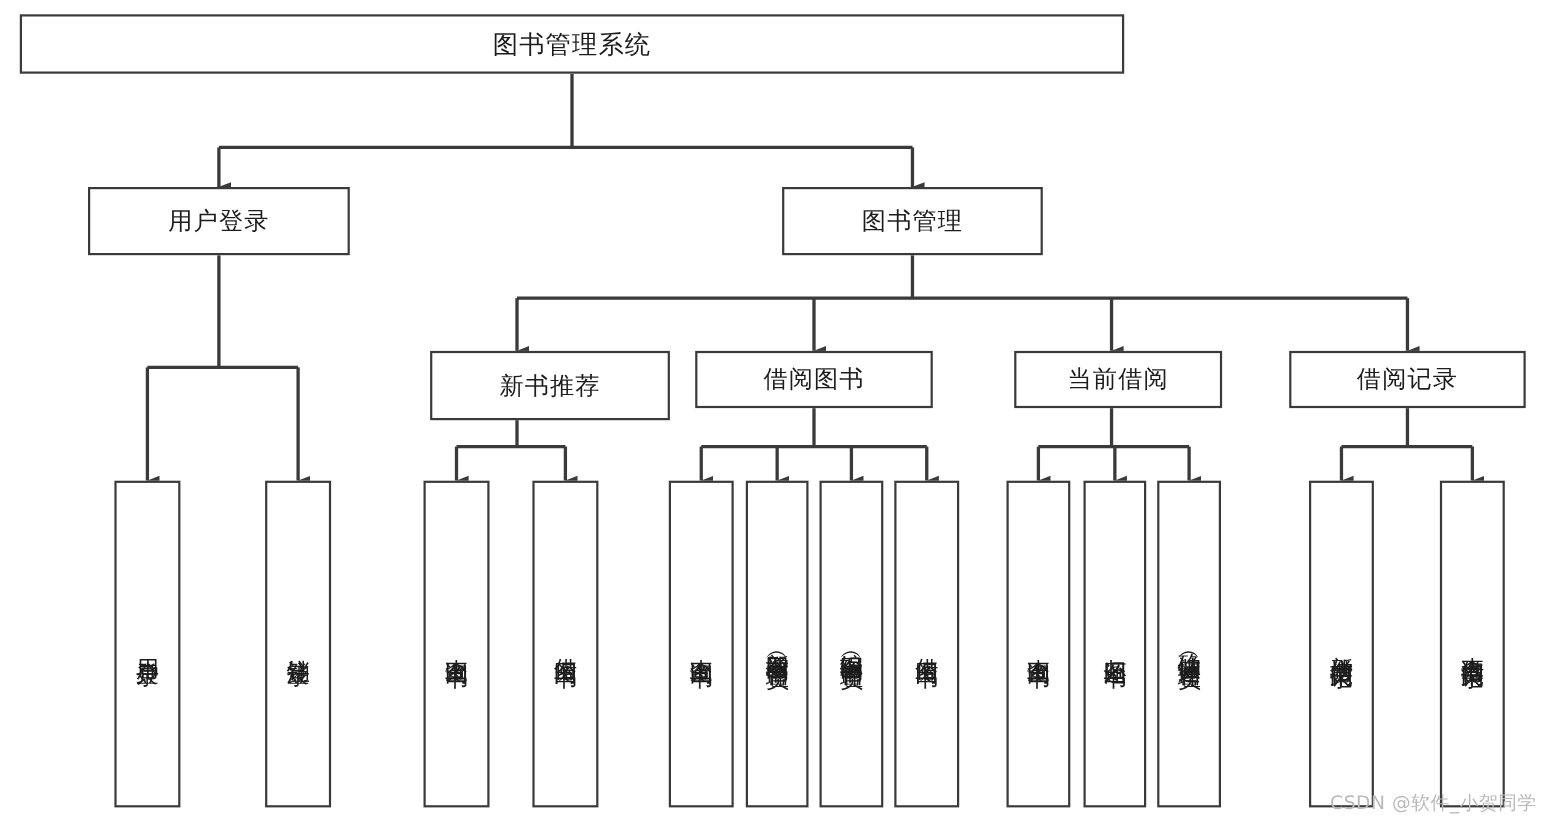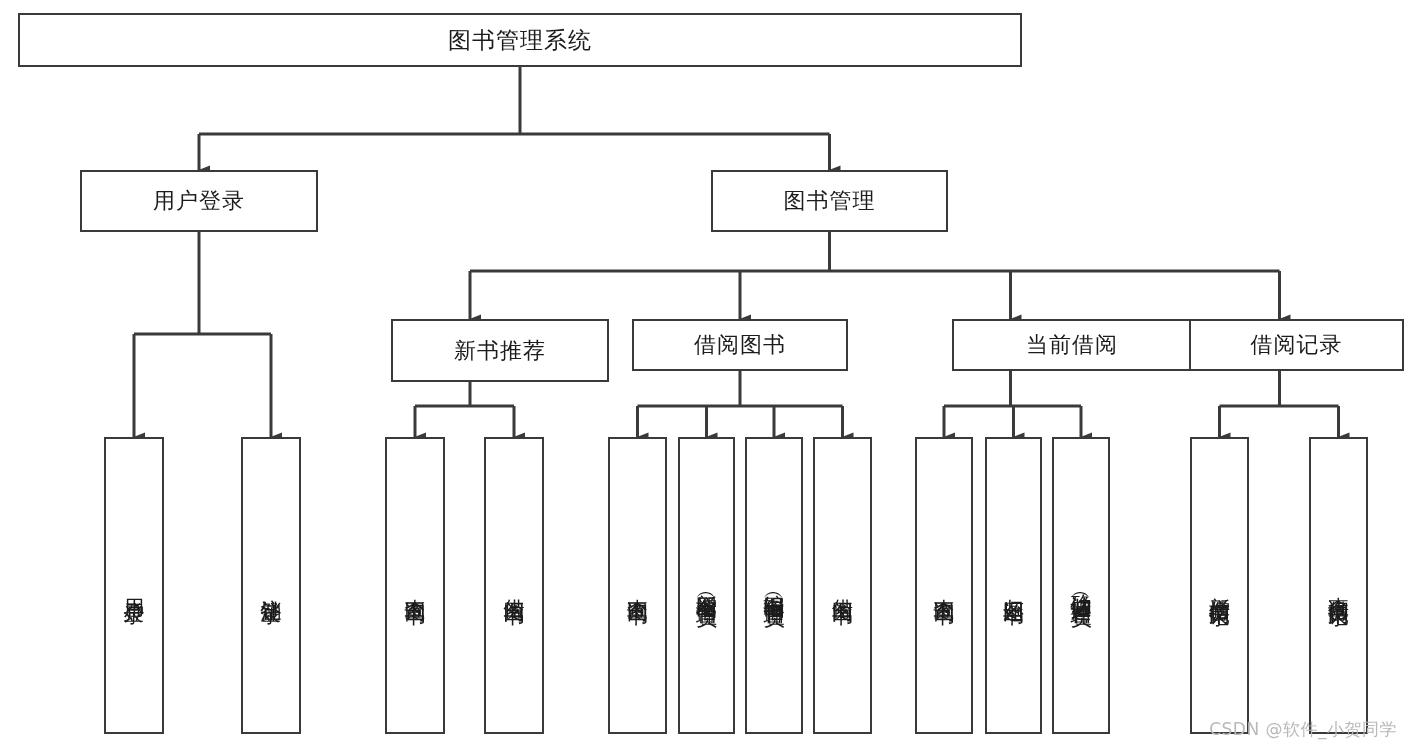--- a/index.html
+++ b/index.html
@@ -119,24 +119,24 @@
       </div>
       <div class="node horizontal" style="left: 711px; top: 170px; width: 237px; height: 62px; align-items: center;">
         <span class="htext">图书管理</span>
       </div>
       <div class="node horizontal" style="left: 367px; top: 319px; width: 218px; height: 63px; margin-left: 24px;">
         <span class="htext">新书推荐</span>
       </div>
       <div class="node horizontal" style="left: 632px; top: 319px; width: 216px; height: 52px;">
         <span class="htext">借阅图书</span>
       </div>
-      <div class="node horizontal" style="left: 952px; top: 319px; width: 240px; height: 52px; font-family: Liberation Mono, monospace;">
+      <div class="node horizontal" style="left: 922px; top: 319px; width: 189px; height: 52px; font-family: Liberation Mono, monospace;">
         <span class="htext">当前借阅</span>
       </div>
-      <div class="node horizontal" style="left: 1172px; top: 319px; width: 215px; height: 52px; margin-left: 17px;">
+      <div class="node horizontal" style="left: 1172px; top: 319px; width: 215px; height: 52px;">
         <span class="htext">借阅记录</span>
       </div>
       <div class="node vertical" style="left: 104px; top: 437px; width: 60px; height: 297px;">
         <span class="vtext">用户登录</span>
       </div>
       <div class="node vertical" style="left: 241px; top: 437px; width: 60px; height: 297px;">
         <span class="vtext">注销登录</span>
       </div>
       <div class="node vertical" style="left: 385px; top: 437px; width: 60px; height: 297px;">
         <span class="vtext">查询图书</span>

